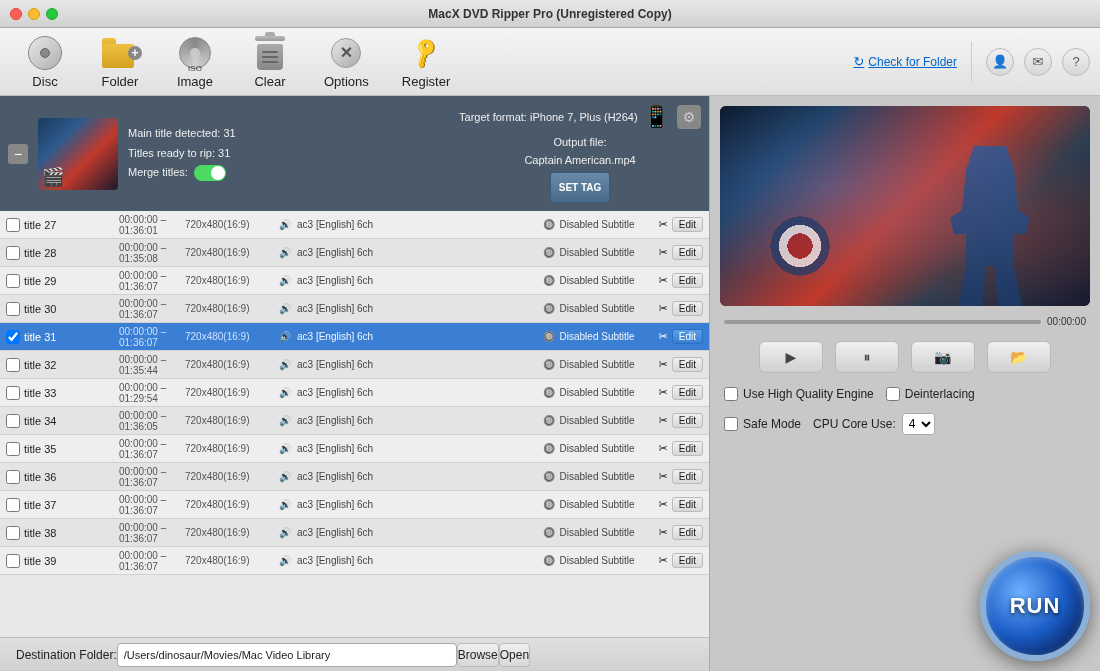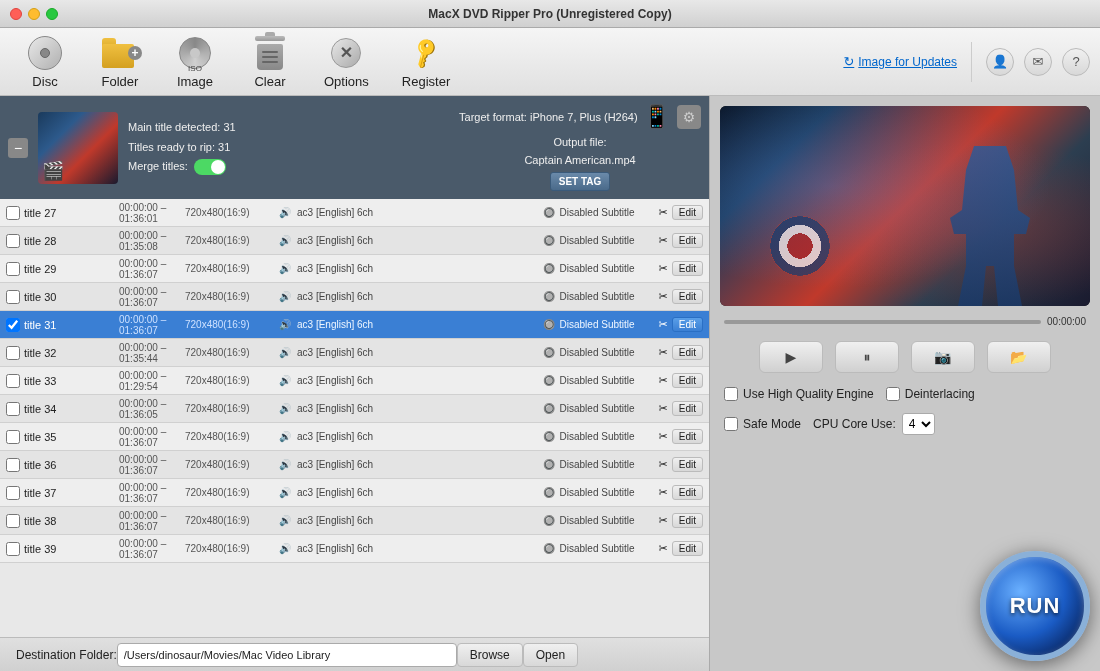--- a/index.html
+++ b/index.html
@@ -221,21 +221,21 @@
       align-items: center;
       justify-content: center;
       color: #ccc;
       font-size: 14px;
       cursor: pointer;
     }
     .set-tag-btn {
       background: linear-gradient(to bottom, #6a8aaa, #4a6a8a);
       border: 1px solid #3a5a7a;
       color: white;
-      padding: 3px 8px;
+      padding: 9px 8px;
       border-radius: 3px;
       font-size: 10px;
       cursor: pointer;
       font-weight: bold;
     }
 
     
     .title-list {
       flex: 1;
       overflow-y: auto;
@@ -356,21 +356,21 @@
       height: 24px;
       border: 1px solid #aaa;
       border-radius: 4px;
       padding: 0 6px;
       font-size: 11px;
       background: white;
       color: #222;
     }
     .browse-btn, .open-btn {
       height: 24px;
-      padding: 0 12px;
+      padding: 0 0;
       background: linear-gradient(to bottom, #f0f0f0, #d8d8d8);
       border: 1px solid #bbb;
       border-radius: 4px;
       font-size: 12px;
       cursor: pointer;
       color: #222;
     }
 
     
     .right-panel {
@@ -798,21 +798,21 @@
       <div class="key-icon-wrap">
         <span class="key-shape">🔑</span>
       </div>
     </div>
     <span class="btn-label">Register</span>
   </div>
 
   <div class="toolbar-right">
     <div class="check-updates-btn">
       <span class="refresh-icon">↻</span>
-      <span>Image for Updates</span>
+      <span>Check for Folder</span>
     </div>
     <div class="toolbar-separator"></div>
     <div class="toolbar-icon-btn">
       <span>👤</span>
     </div>
     <div class="toolbar-icon-btn">
       <span>✉</span>
     </div>
     <div class="toolbar-icon-btn">
       <span>?</span>

